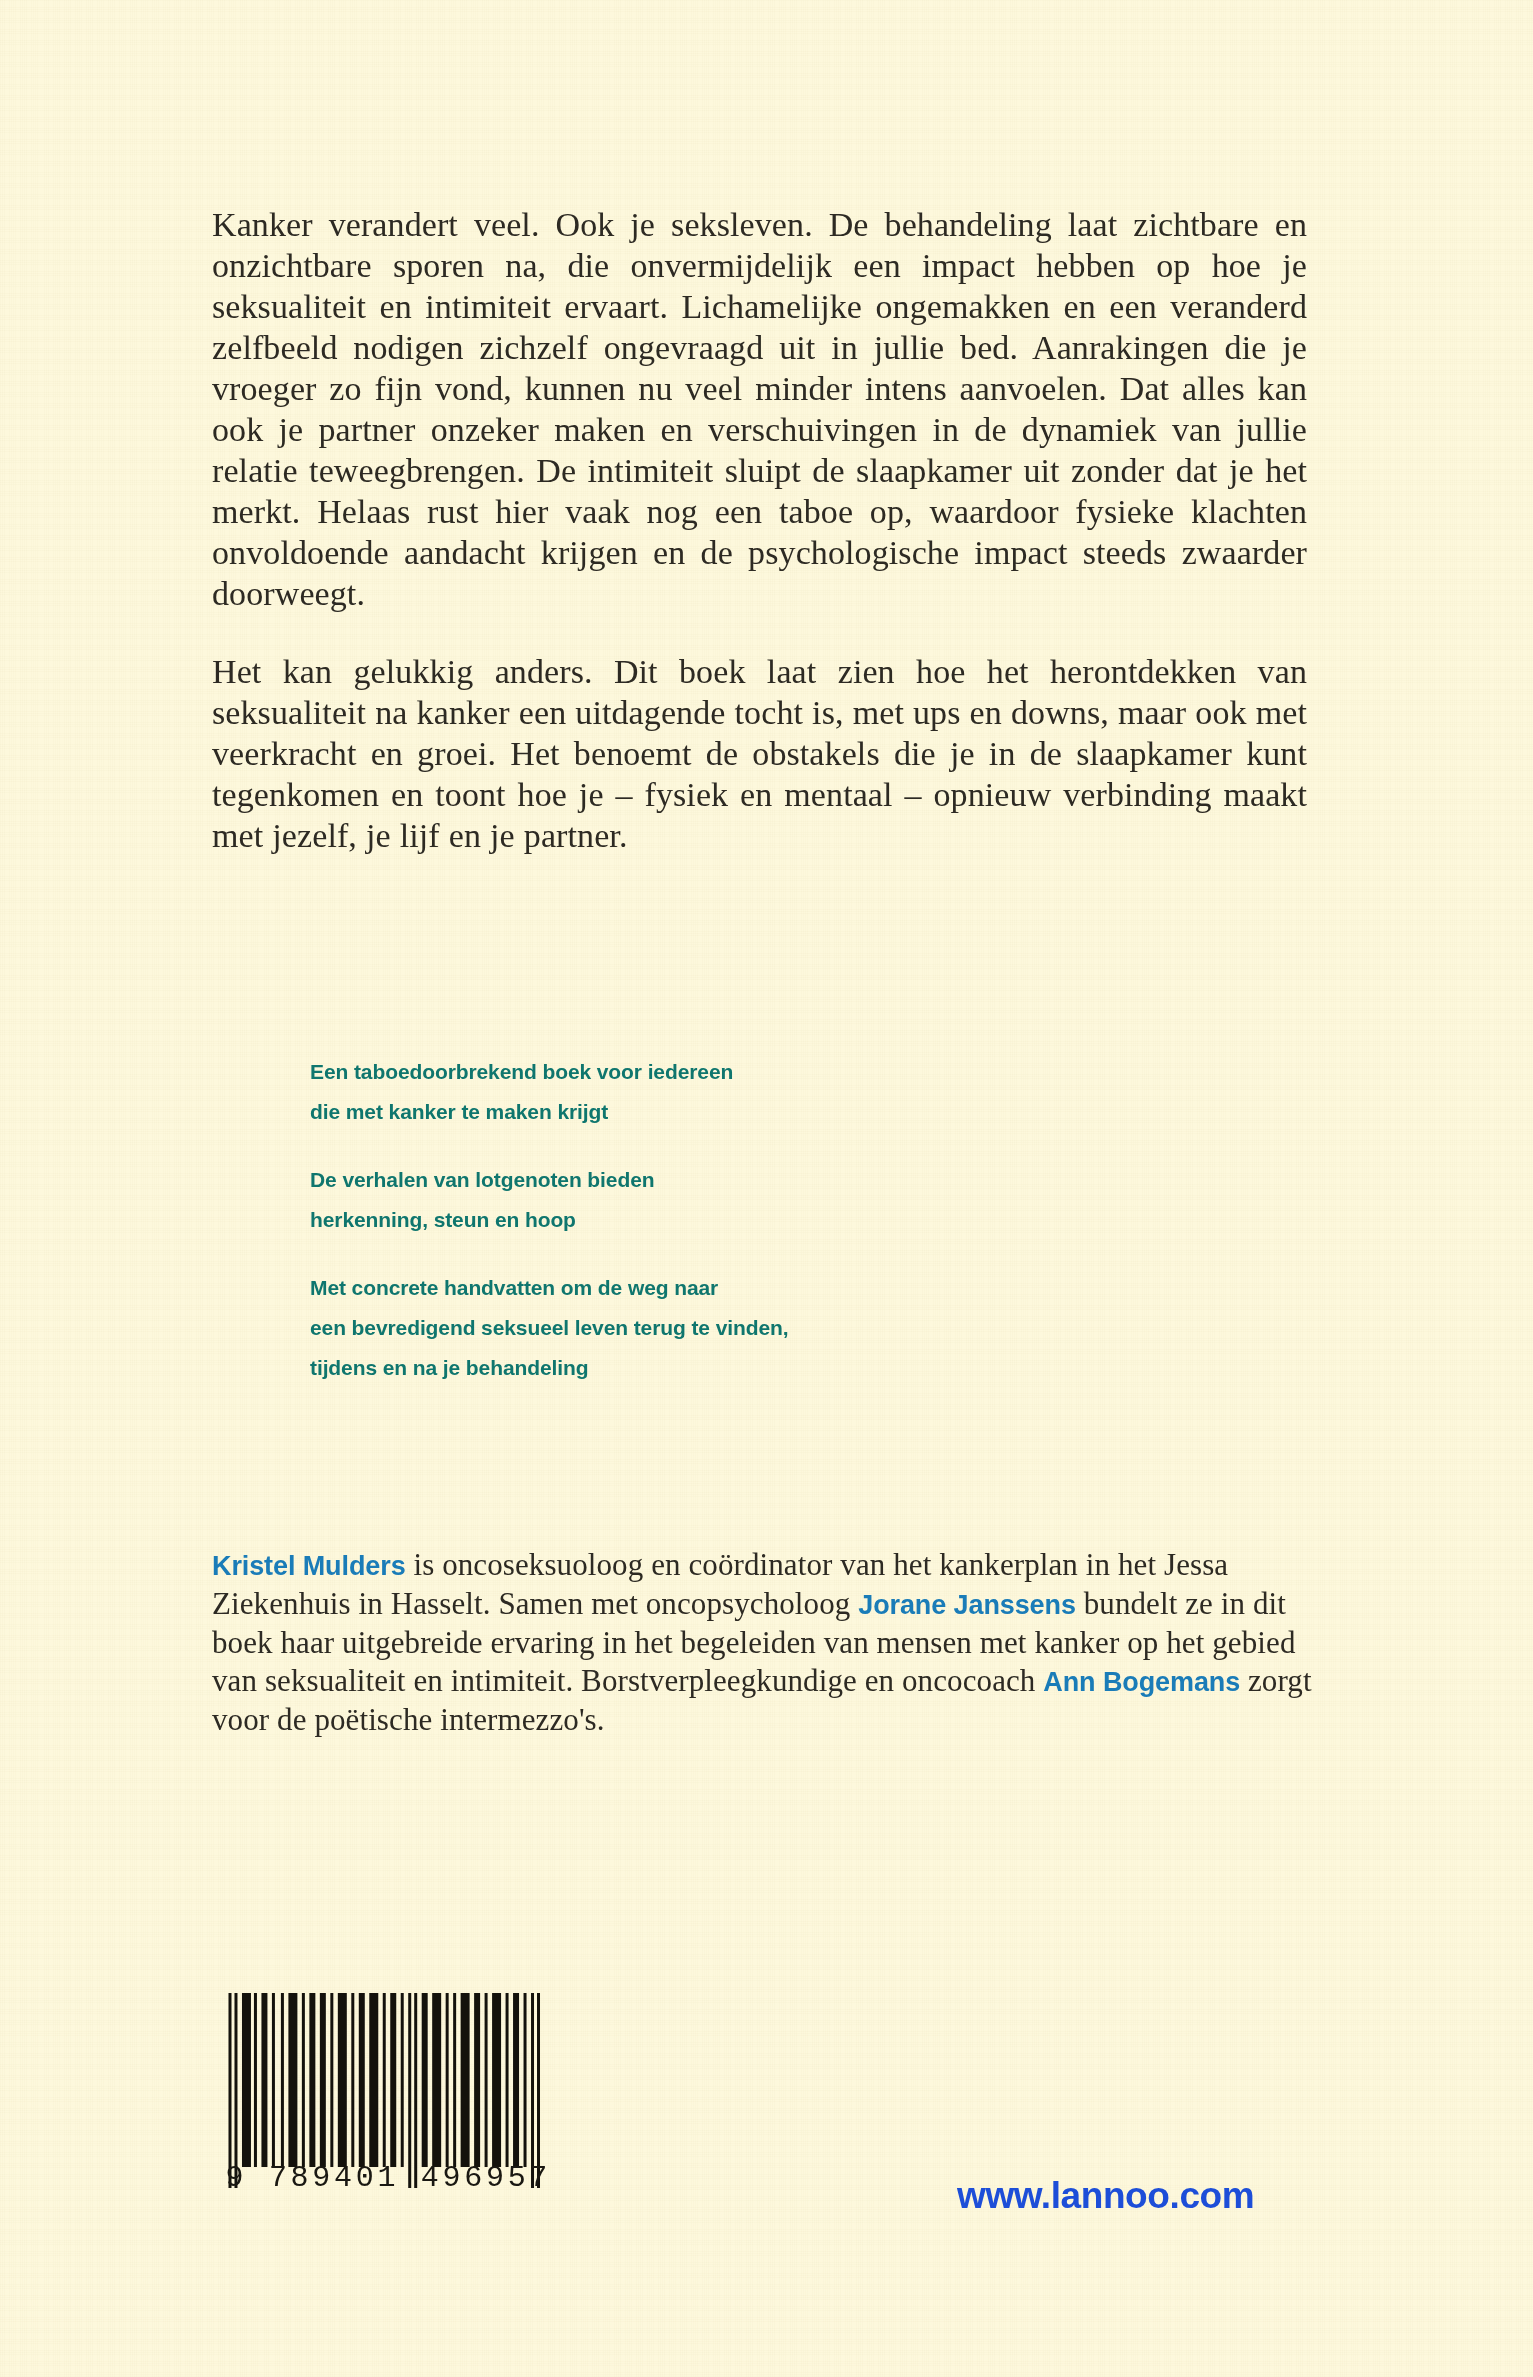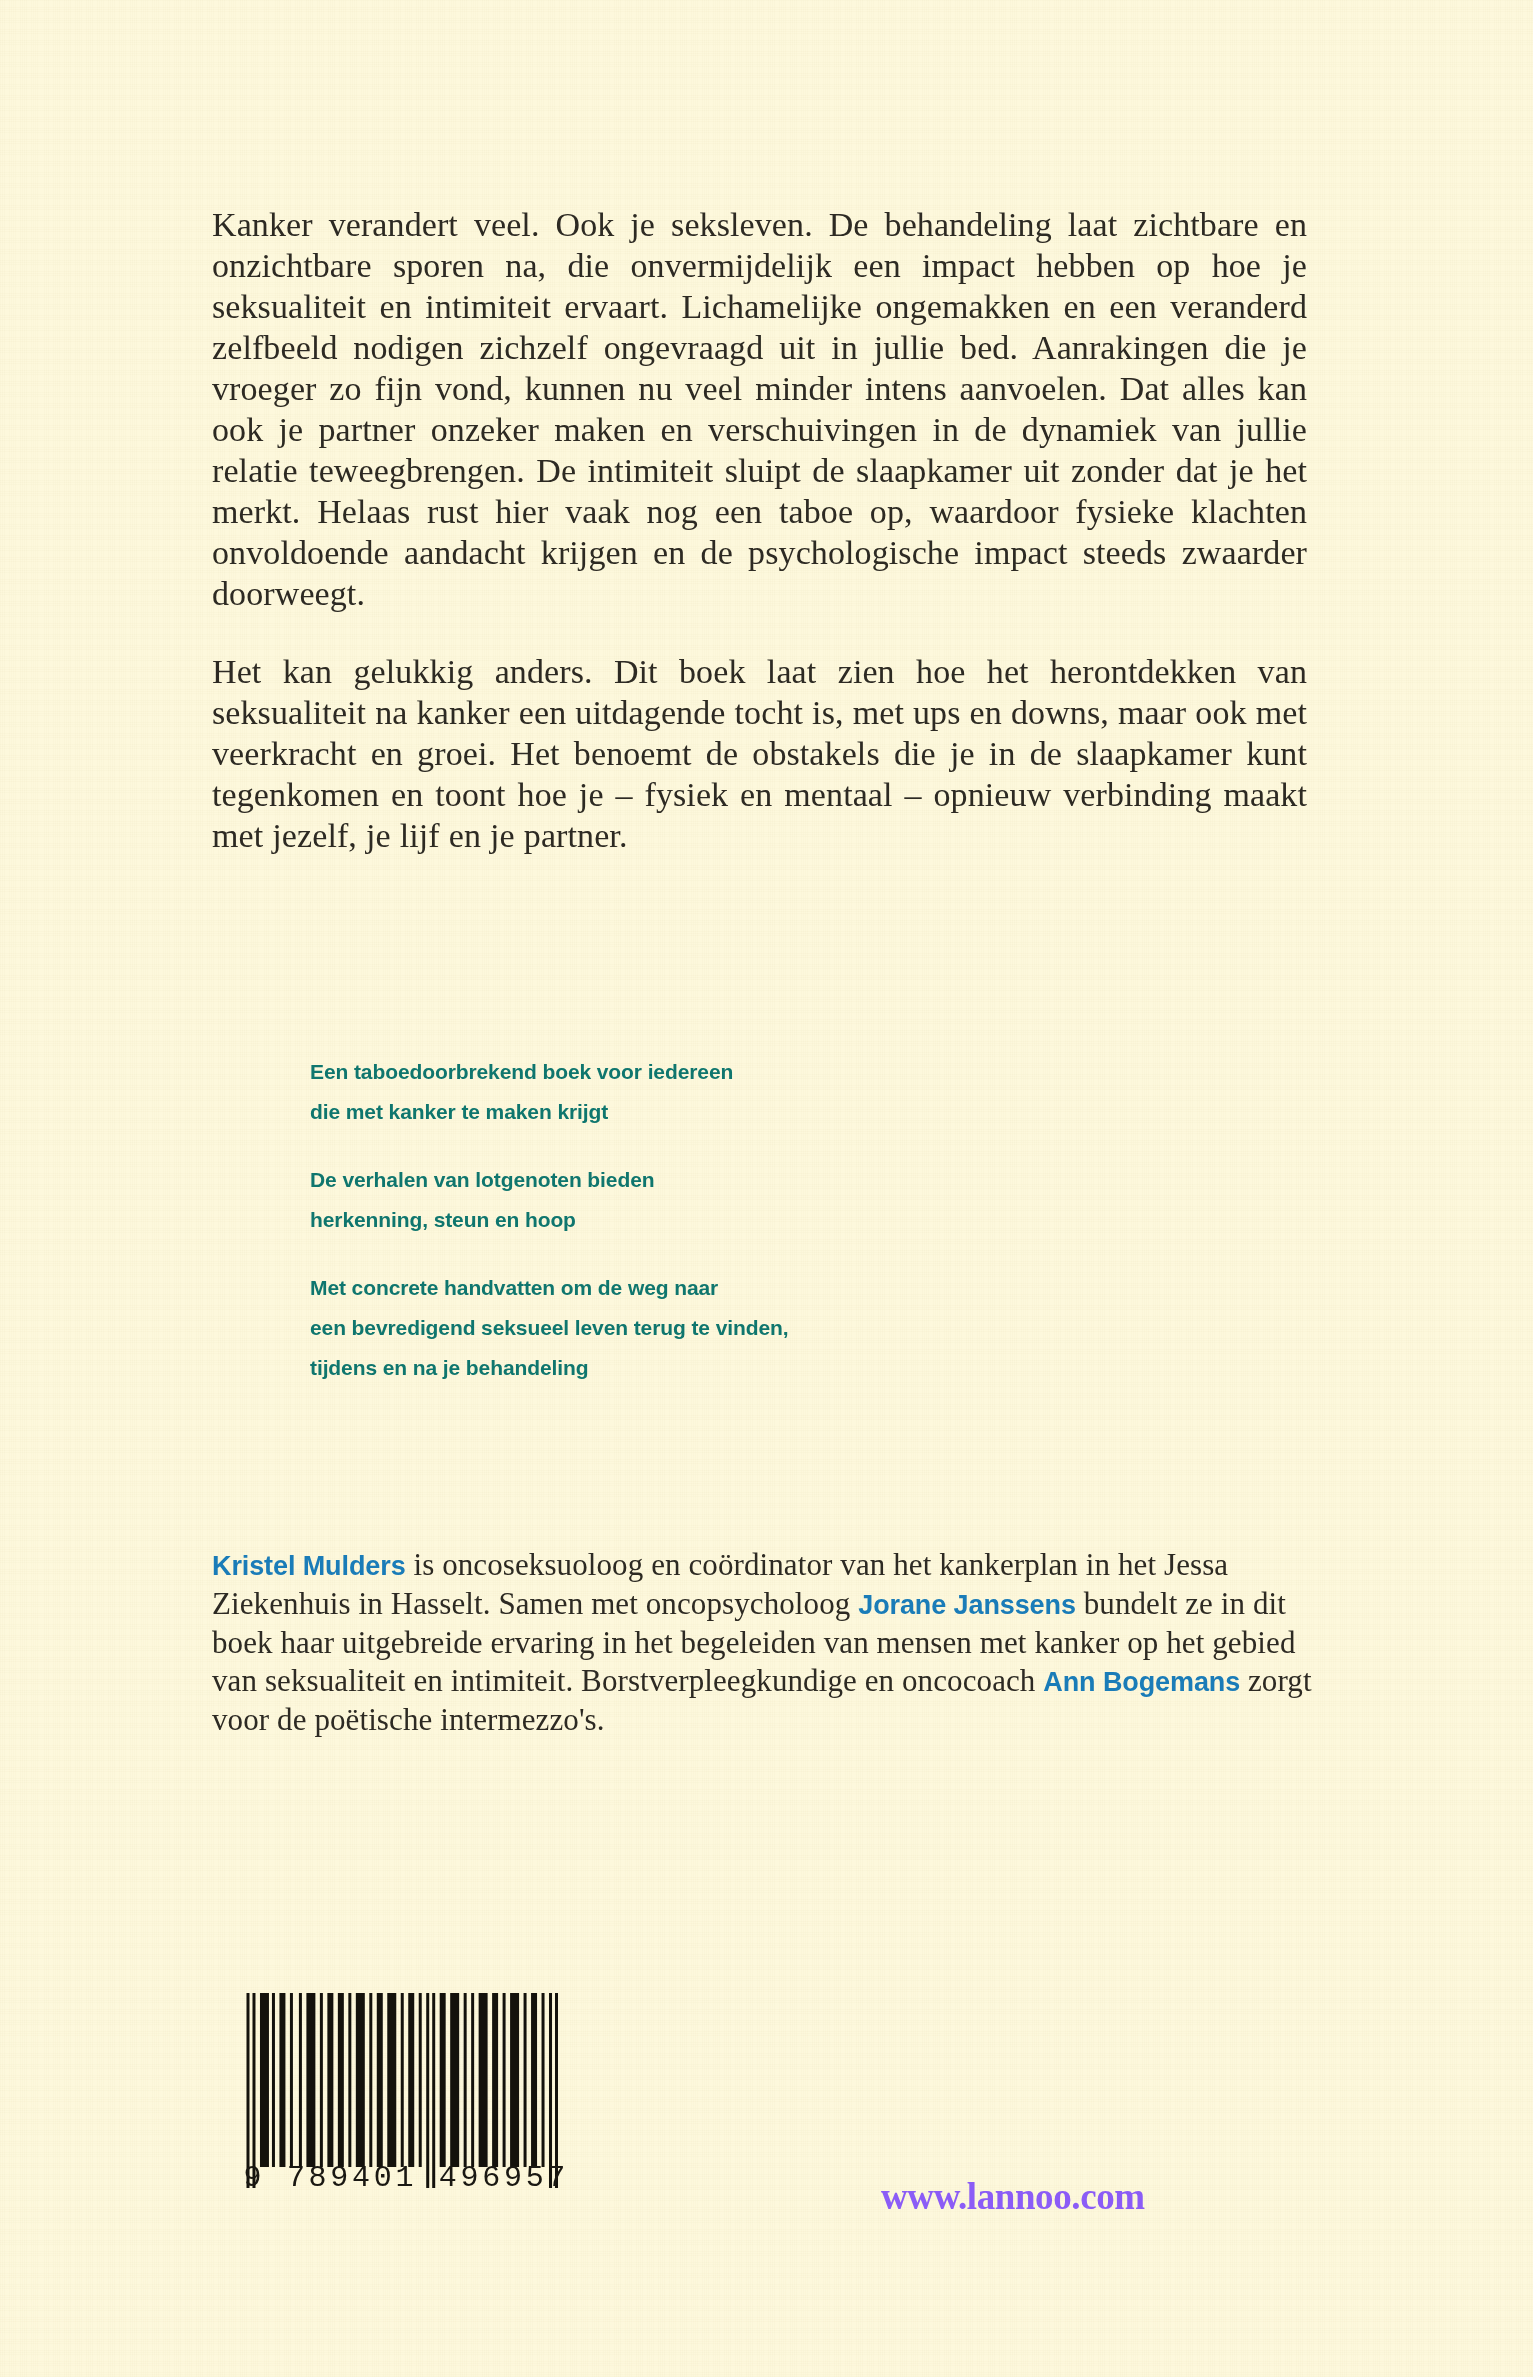--- a/index.html
+++ b/index.html
@@ -86,21 +86,21 @@
     color: #1a7cb8;
     font-family: "Liberation Sans", "DejaVu Sans", sans-serif;
     font-weight: bold;
     font-size: 27px;
     letter-spacing: -0.1px;
   }
 
   
   .barcode-block {
     position: absolute;
-    left: 242px;
+    left: 224px;
     top: 1993px;
     width: 322px;
   }
   .barcode-bars {
     height: 195px;
     width: 322px;
     display: block;
   }
   .barcode-digits {
     font-family: "Liberation Mono", "DejaVu Sans Mono", monospace;
@@ -110,26 +110,26 @@
     margin-top: -27px;
     padding-left: 1.5px;
     white-space: nowrap;
     position: relative;
     z-index: 3;
   }
 
   
   .publisher-url {
     position: absolute;
-    left: 881px;
+    left: 957px;
     top: 2175px;
-    font-family: Liberation Serif, serif;
+    font-family: Liberation Sans, sans-serif;
     font-weight: bold;
     font-size: 37px;
-    color: #8b5cf6;
+    color: #1d4ed8;
     letter-spacing: -0.4px;
   }
 </style>
 </head>
 <body>
 
 <div class="paper-grain"></div>
 
 <div class="cover">
 

